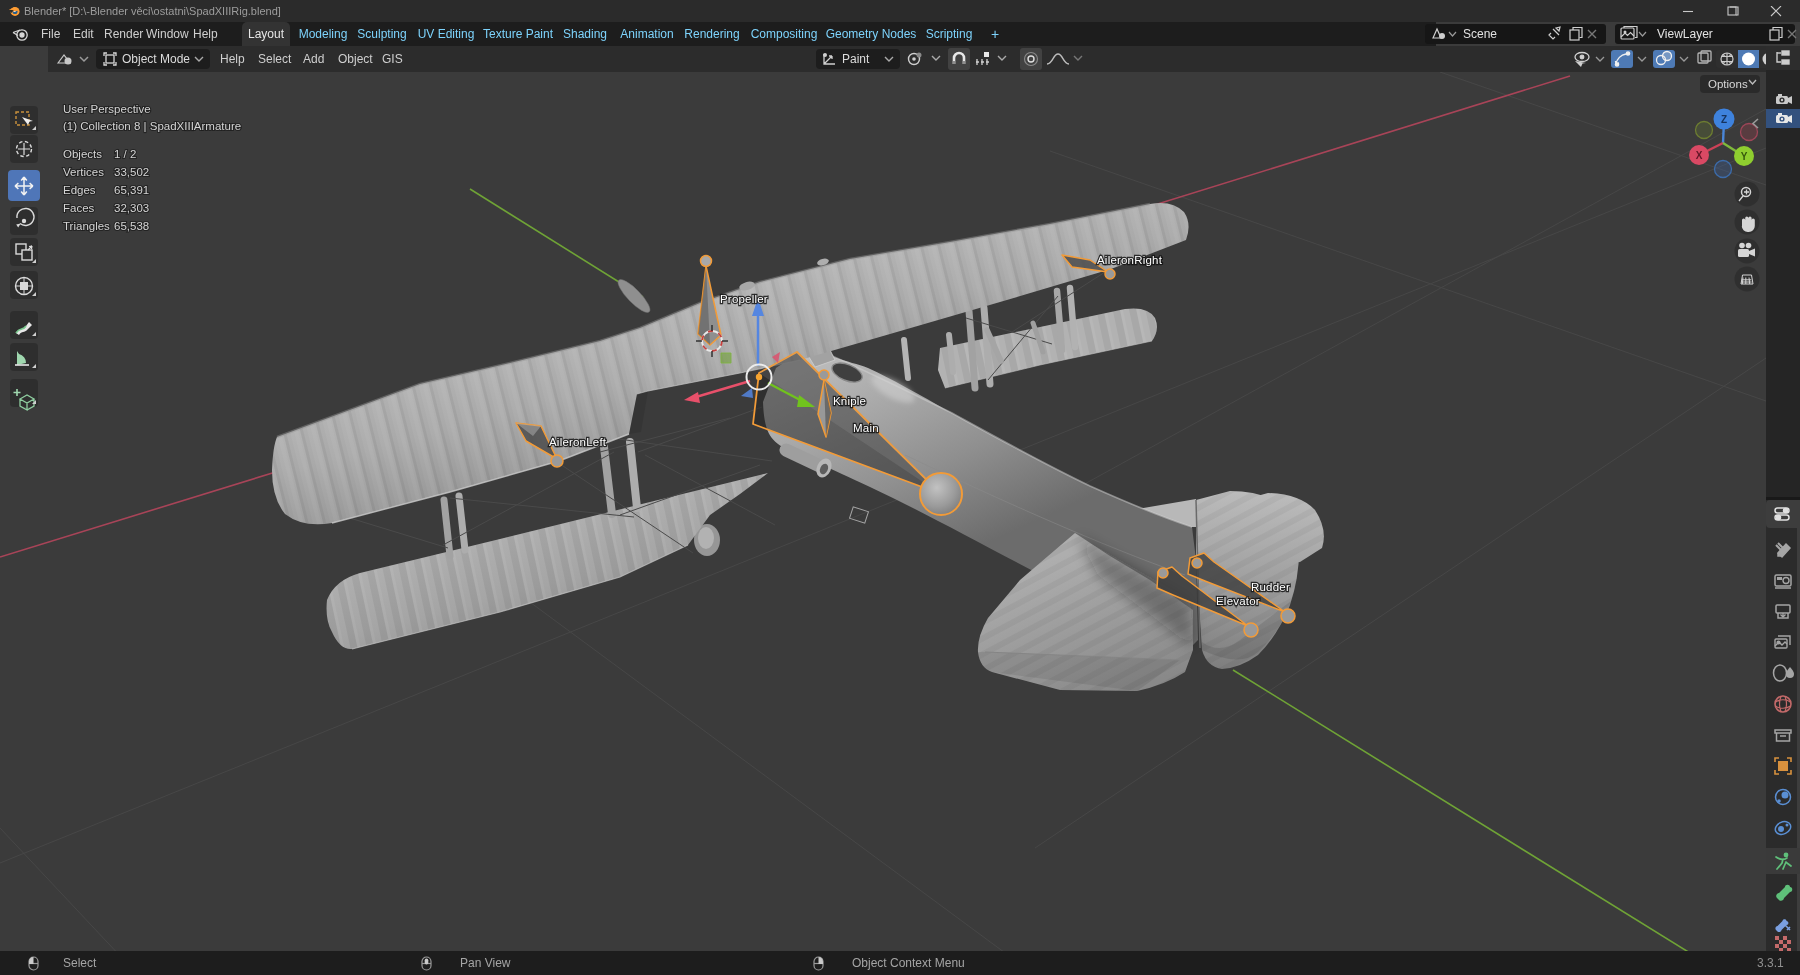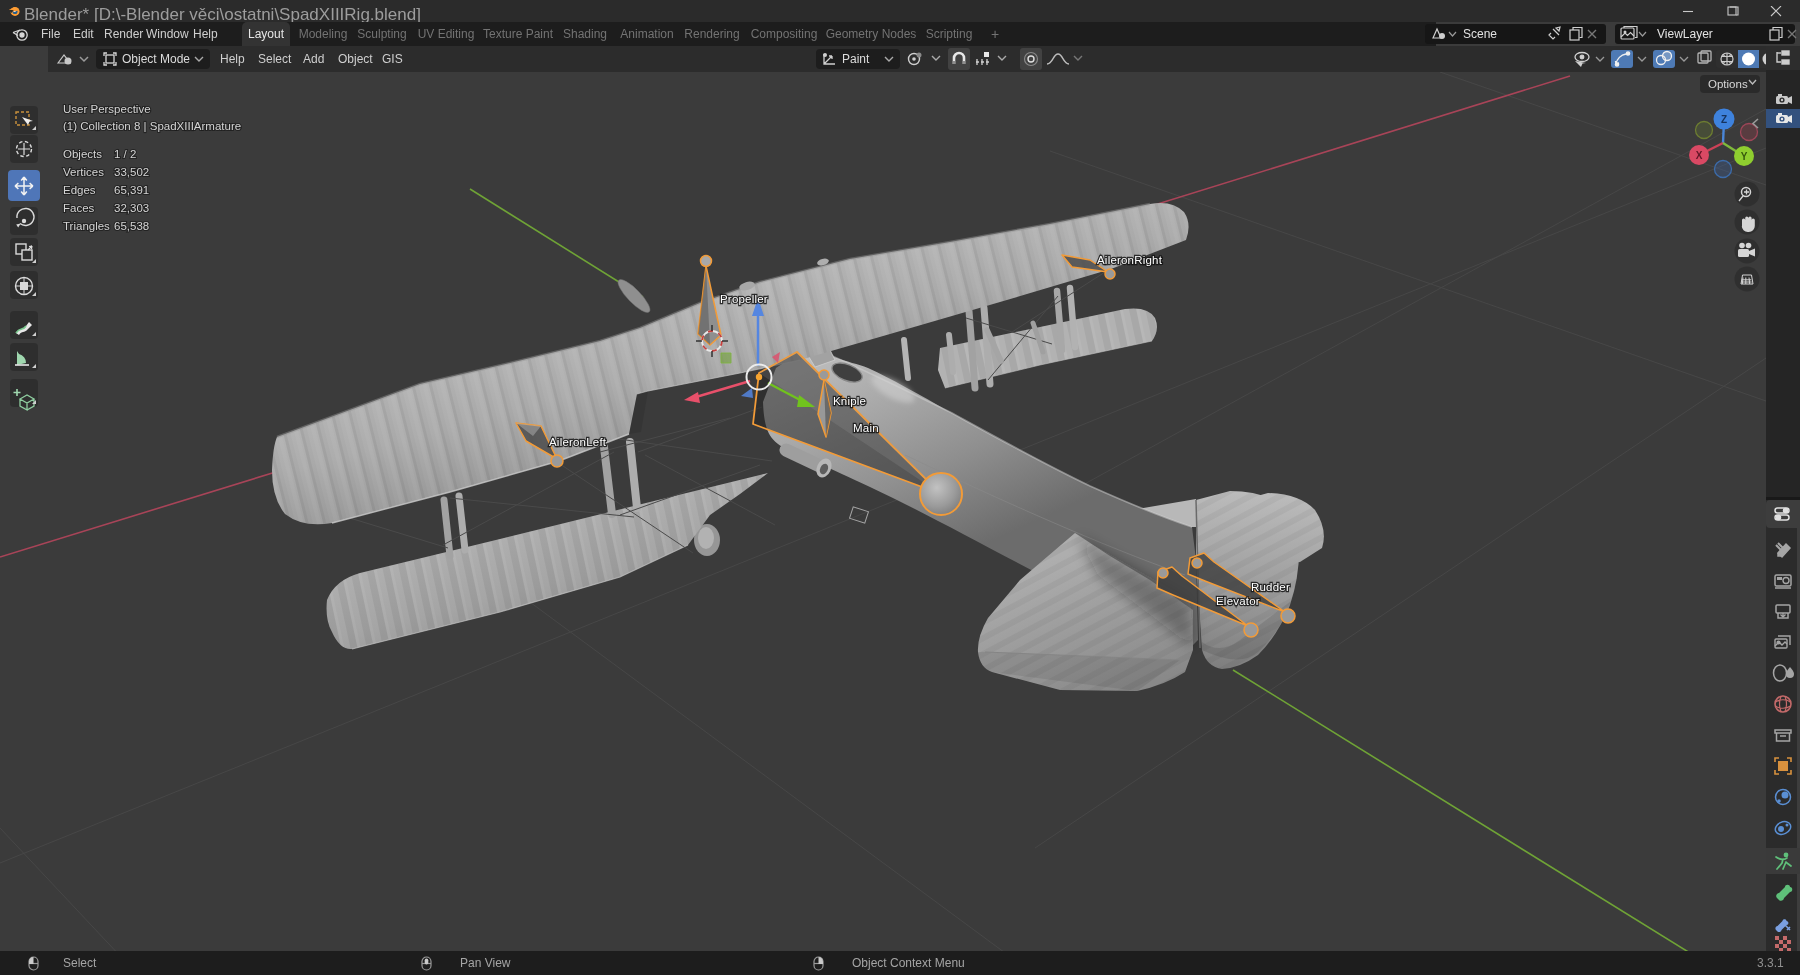--- a/index.html
+++ b/index.html
@@ -1,20 +1,20 @@
 <!DOCTYPE html>
 <html><head><meta charset="utf-8">
 <style>
 html,body{margin:0;padding:0;width:1800px;height:975px;overflow:hidden;background:#3b3b3b;font-family:"Liberation Sans",sans-serif;}
 .abs{position:absolute;}
 #title{position:absolute;left:0;top:0;width:1800px;height:22px;background:#2b2b2b;}
-#title .t{position:absolute;left:24px;top:5px;font-size:17px;color:#9d9d9d;}
+#title .t{position:absolute;left:24px;top:5px;font-size:11px;color:#9d9d9d;}
 #menu{position:absolute;left:0;top:22px;width:1436px;height:24px;background:#1d1d1d;}
 .mi{position:absolute;top:5px;font-size:12px;color:#cfcfcf;}
-.tab{position:absolute;top:0px;height:24px;line-height:24px;font-size:12px;color:#737373;text-align:center;white-space:nowrap;}
+.tab{position:absolute;top:0px;height:24px;line-height:24px;font-size:12px;color:#7dd3fc;text-align:center;white-space:nowrap;}
 .tabact{background:#333333;border-radius:5px 5px 0 0;color:#e6e6e6;}
 #vphead{position:absolute;left:0;top:46px;width:1766px;height:26px;background:#2c2c2c;margin-left:48px;}
 .dd{position:absolute;background:#1d1d1d;border-radius:4px;color:#dcdcdc;font-size:12px;}
 #status{position:absolute;left:0;top:951px;width:1800px;height:24px;background:#1d1d1d;}
 .st{position:absolute;top:5px;font-size:12px;color:#a5a5a5;}
 #rpanel{position:absolute;left:1766px;top:46px;width:34px;height:905px;background:#252525;}
 </style></head>
 <body>
 <div id="title">
  <svg class="abs" style="left:8px;top:4px" width="14" height="14" viewBox="0 0 17 17">

